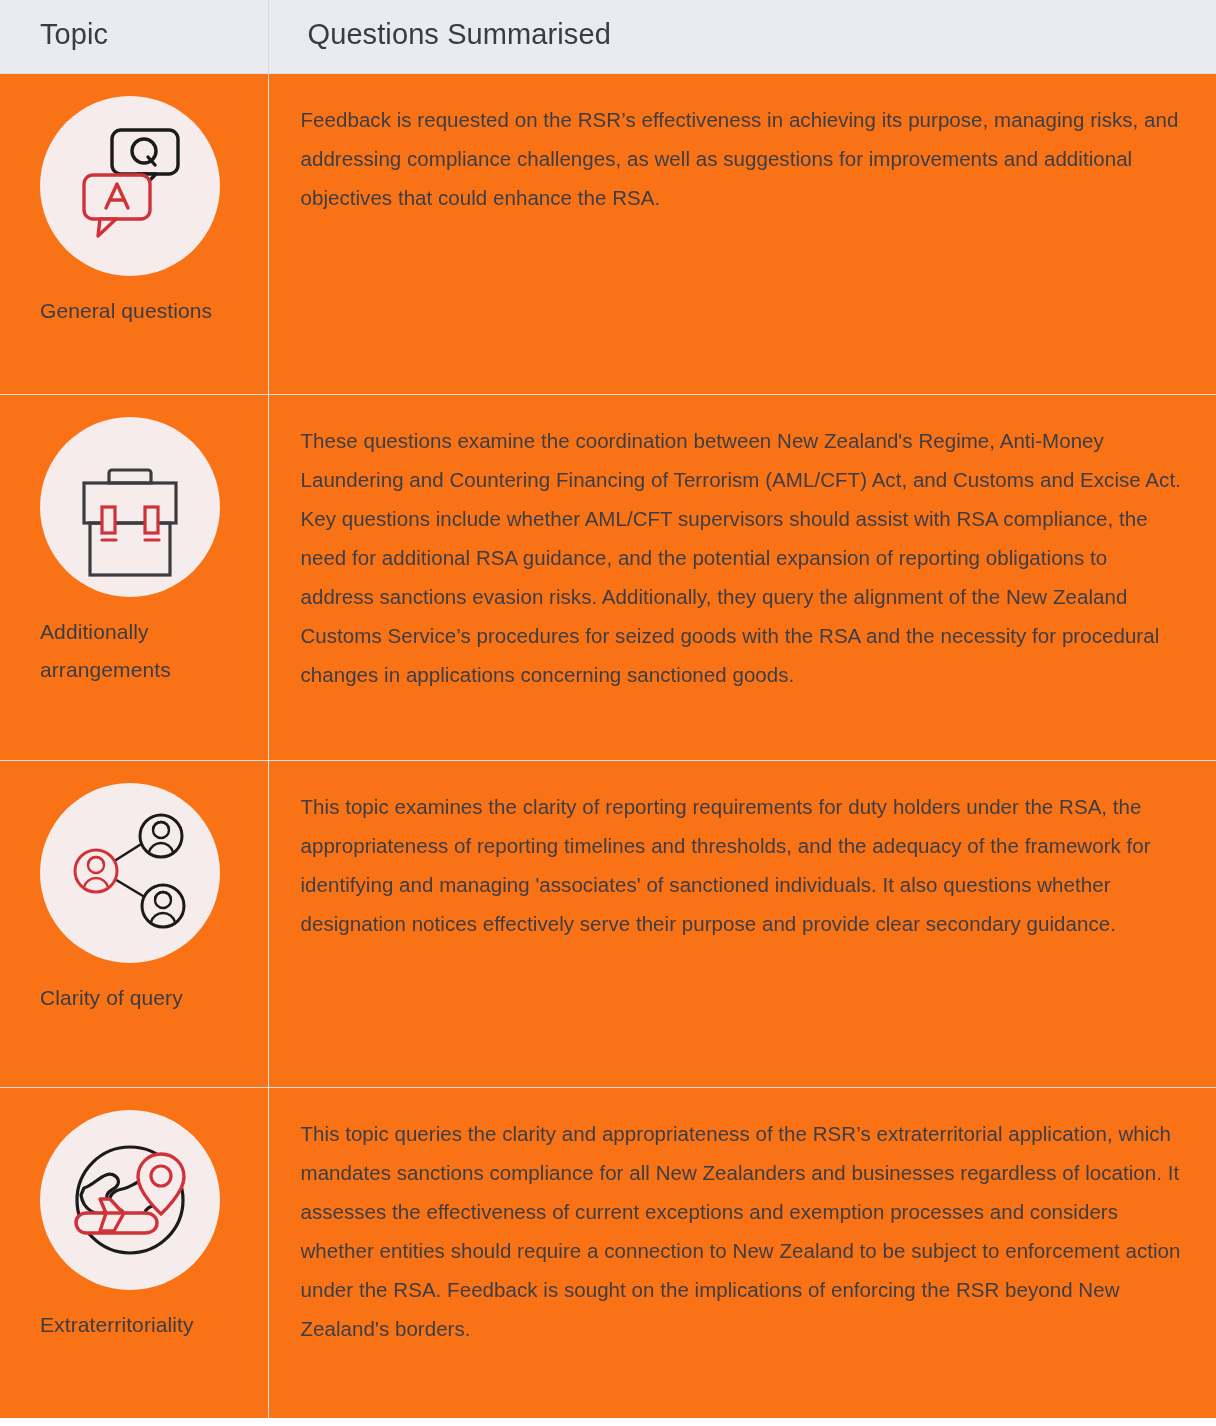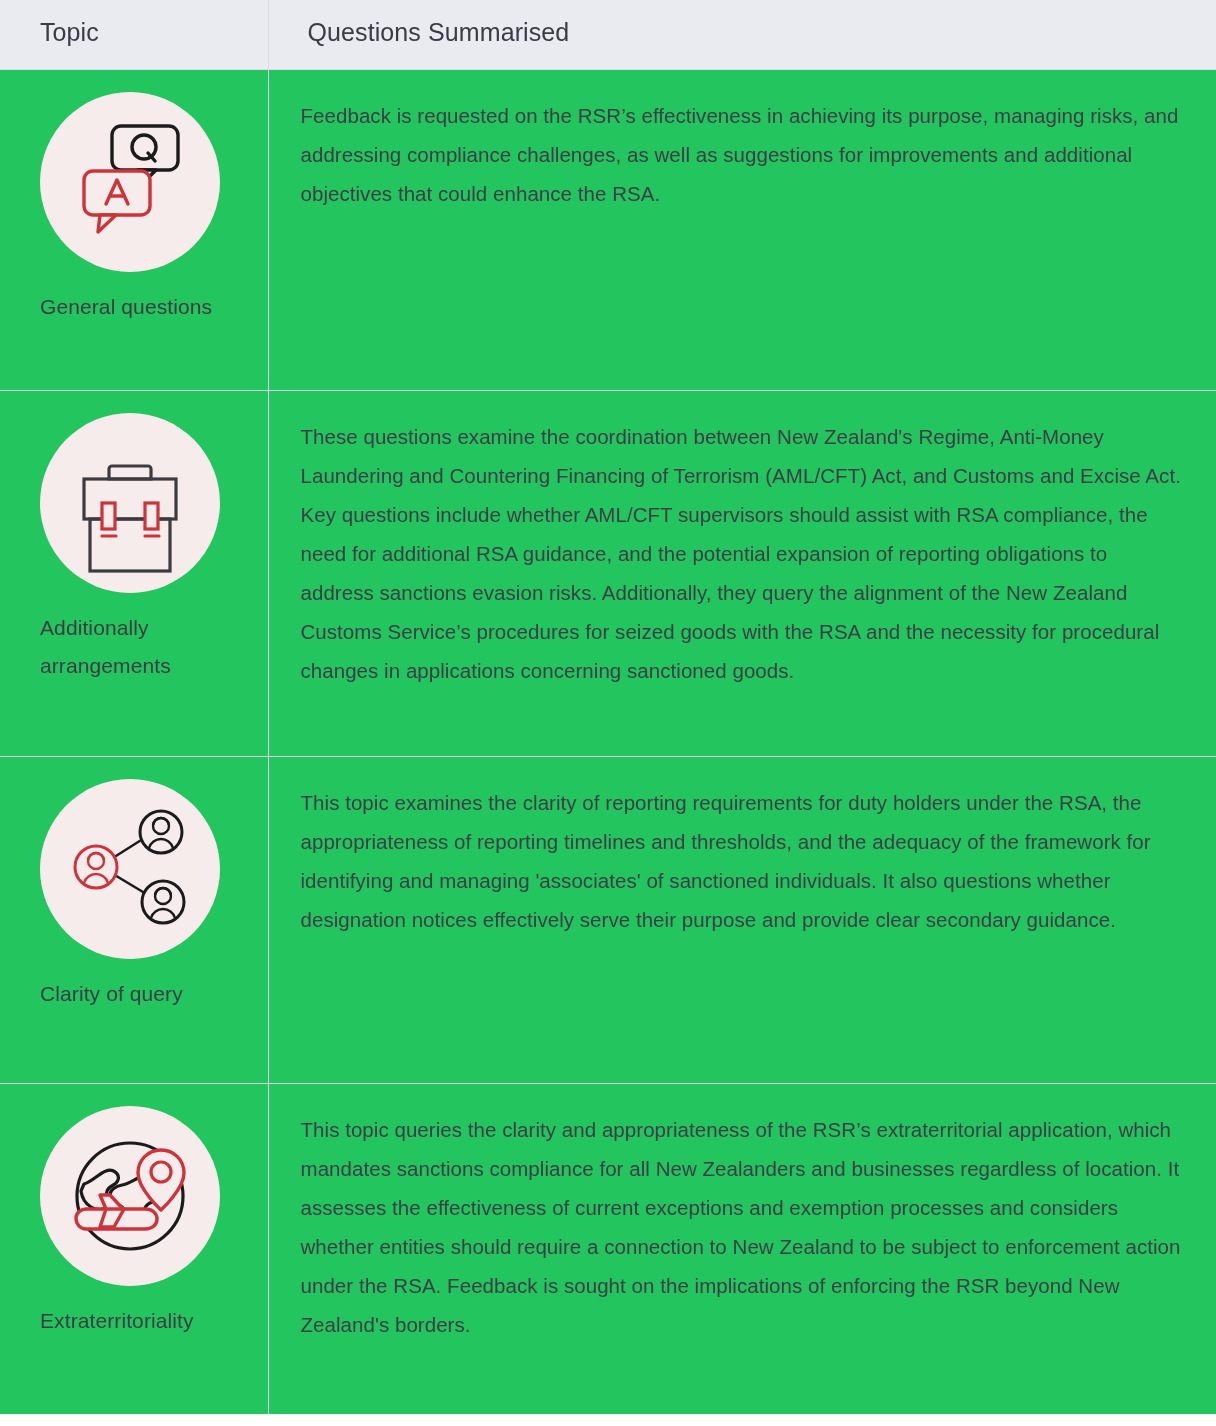--- a/index.html
+++ b/index.html
@@ -26,34 +26,34 @@
     table-layout: fixed;
   }
 
   col.col-topic { width: 268px; }
   col.col-questions { width: 948px; }
 
   thead th {
     background: #eaebf0;
     text-align: left;
     font-weight: 400;
-    font-size: 25px;
+    font-size: 29px;
     color: #3b3b44;
     padding: 18px 0 22px 40px;
     border-right: 1px solid #d8dae3;
     vertical-align: middle;
     letter-spacing: 0.1px;
   }
   thead th.last { border-right: 1px solid transparent; padding-left: 39px; }
 
   tbody td {
     border-top: 1px solid #dcdee7;
     border-right: 1px solid #dcdee7;
     vertical-align: top;
-    background: #22c55e;
+    background: #f97316;
   }
   tbody td.last { border-right: none; }
 
   td.topic-cell {
     padding: 22px 20px 18px 40px;
     position: relative;
   }
 
   .icon-circle {
     width: 180px;

